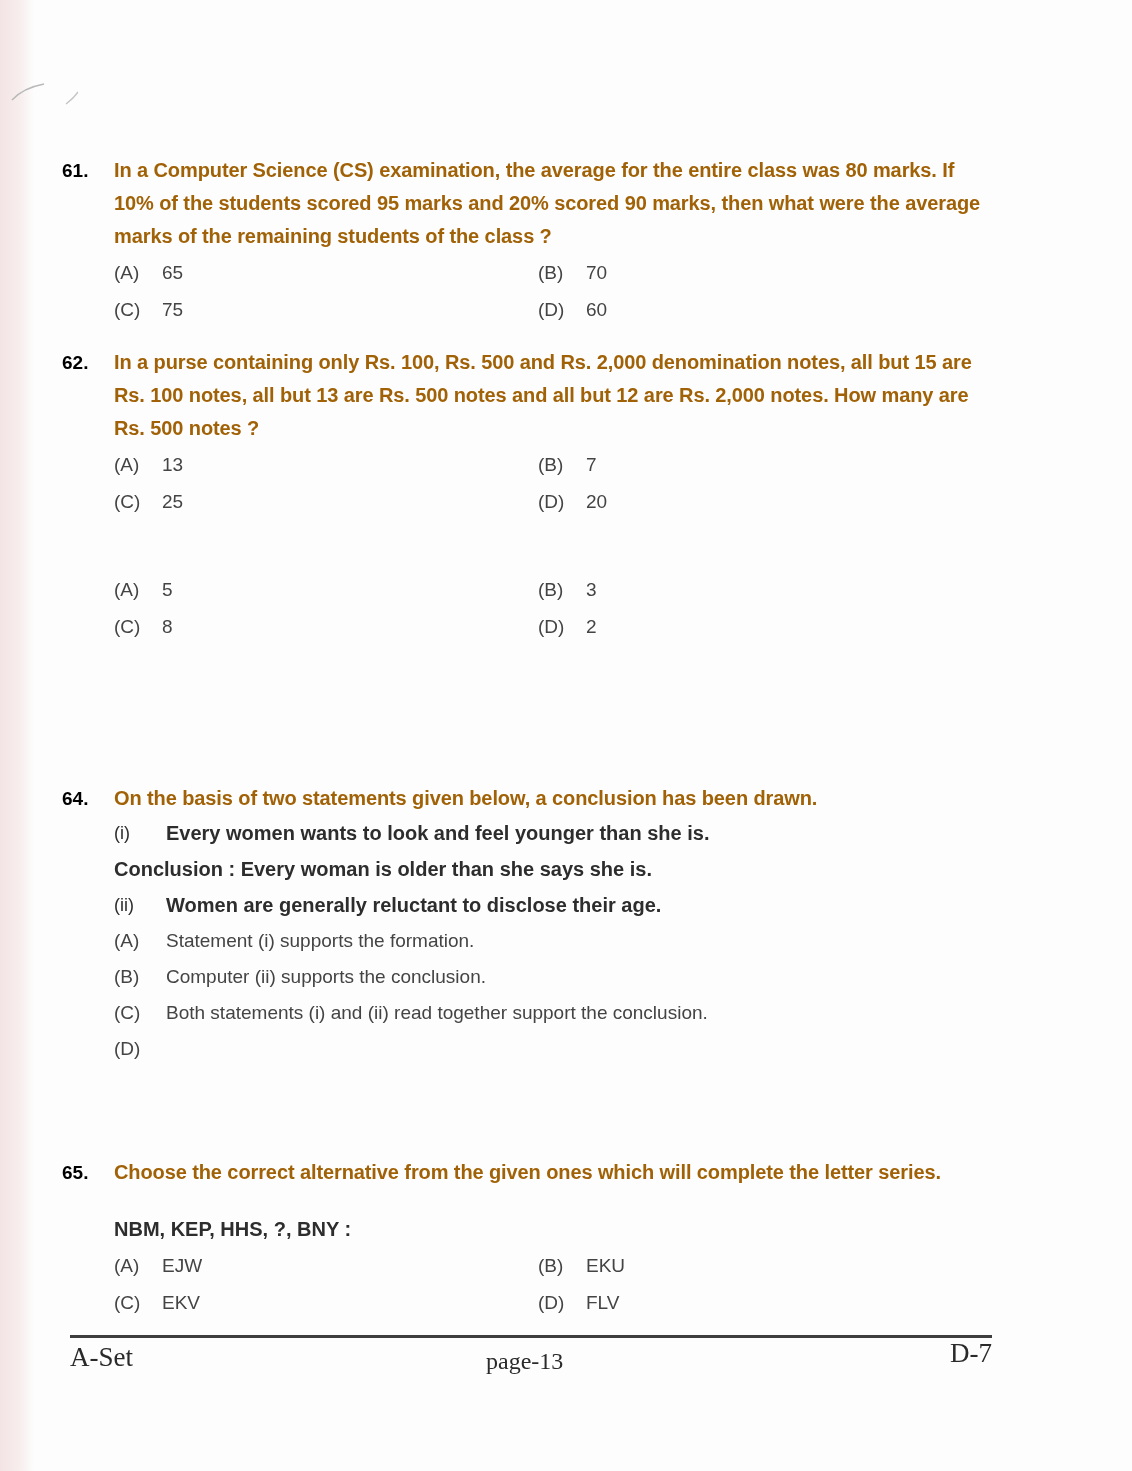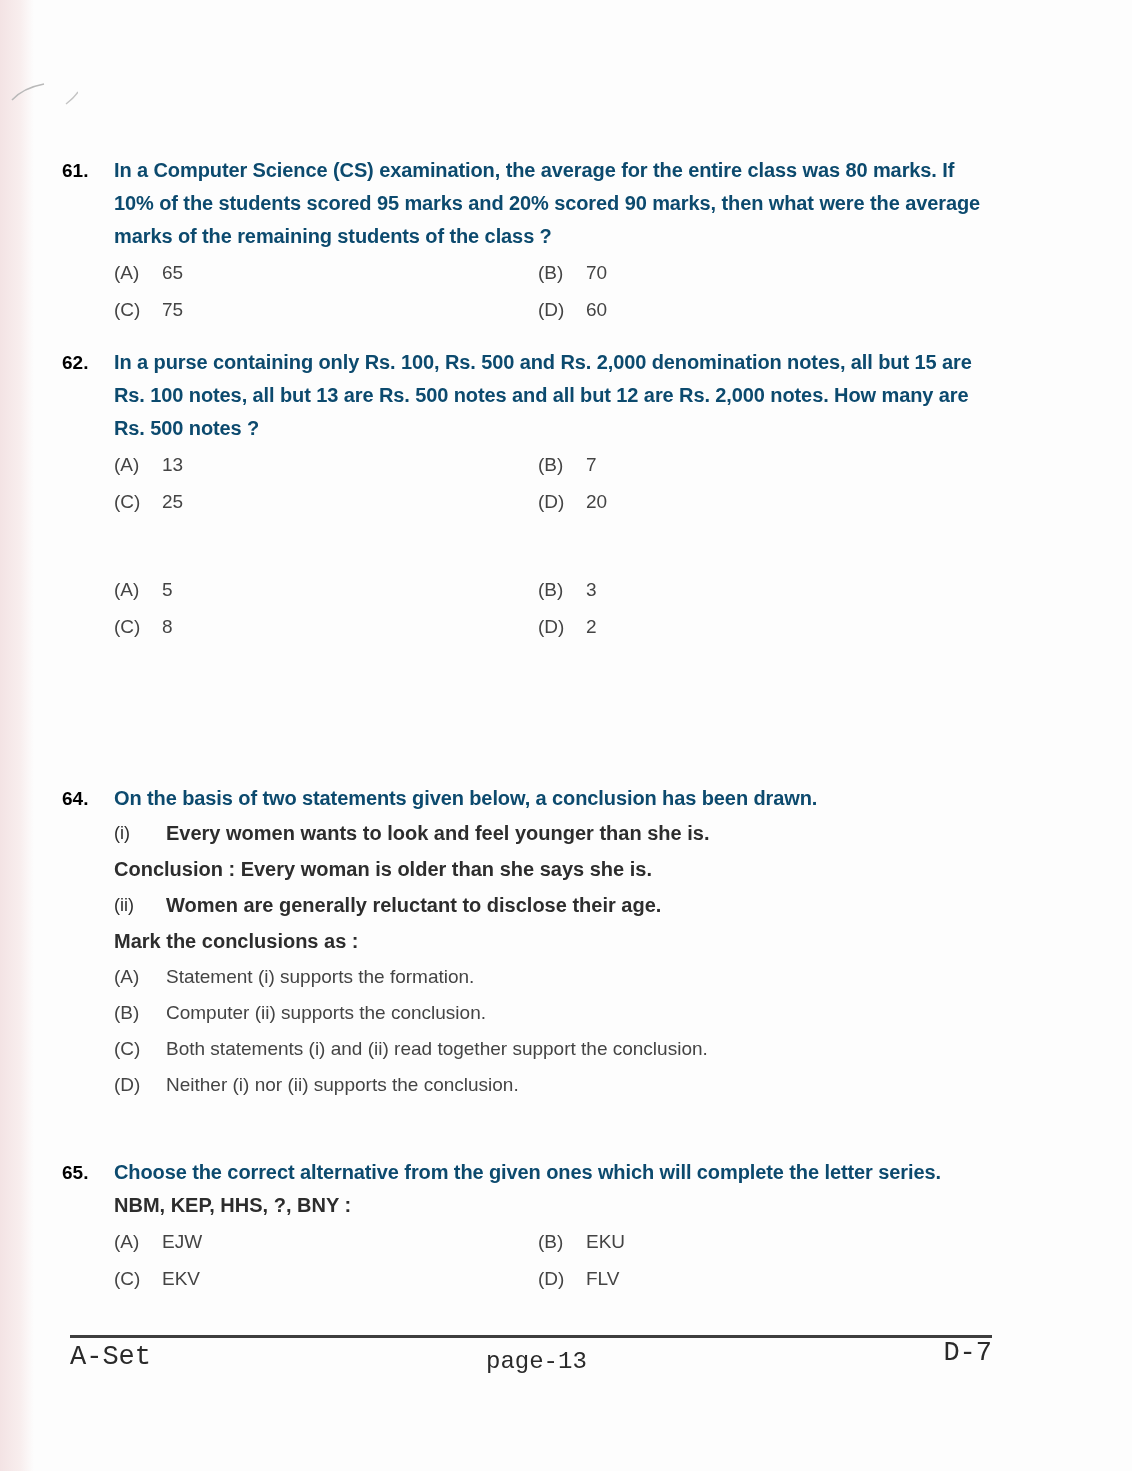--- a/index.html
+++ b/index.html
@@ -40,21 +40,21 @@
       font-weight: bold;
       font-size: 19px;
       line-height: 33px;
       color: #000000;
     }
     .q-text {
       flex: 1;
       font-weight: bold;
       font-size: 20px;
       line-height: 33px;
-      color: #0c4a6e;
+      color: #a16207;
       letter-spacing: -0.1px;
     }
     .options-grid {
       margin-left: 52px;
       display: grid;
       grid-template-columns: 424px 300px;
       row-gap: 4px;
       margin-top: 3px;
     }
     .opt {
@@ -97,21 +97,21 @@
       width: 922px;
       height: 3px;
       background: #3e3e3e;
     }
     .footer {
       position: absolute;
       left: 70px;
       top: 1342px;
       width: 922px;
       height: 40px;
-      font-family: Liberation Mono, monospace;
+      font-family: Liberation Serif, serif;
       color: #2a2a2a;
     }
     .footer-left {
       position: absolute;
       left: 0; top: 0;
       font-size: 27px;
     }
     .footer-center {
       position: absolute;
       left: 416px; top: 6px;
@@ -210,47 +210,45 @@
   </div>
   <div class="sub-line">
     <span class="roman">(i)</span>
     <span>Every women wants to look and feel younger than she is.</span>
   </div>
   <div class="sub-line">Conclusion : Every woman is older than she says she is.</div>
   <div class="sub-line">
     <span class="roman">(ii)</span>
     <span>Women are generally reluctant to disclose their age.</span>
   </div>
-  <div class="sub-line">Mark the conclusions as :</div>
   <div class="opt-list">
     <div class="opt">
         <span class="opt-label">(A)</span>
         <span>Statement (i) supports the formation.</span>
       </div>
     <div class="opt">
         <span class="opt-label">(B)</span>
         <span>Computer (ii) supports the conclusion.</span>
       </div>
     <div class="opt">
         <span class="opt-label">(C)</span>
         <span>Both statements (i) and (ii) read together support the conclusion.</span>
       </div>
     <div class="opt">
         <span class="opt-label">(D)</span>
-        <span>Neither (i) nor (ii) supports the conclusion.</span>
       </div>
   </div>
 </div>
 
 <div class="question" style="top:1156px;">
   <div class="q-head">
     <span class="q-num">65.</span>
     <span class="q-text">Choose the correct alternative from the given ones which will complete the letter series.</span>
   </div>
-  <div class="sub-line" style="line-height:33px;">NBM, KEP, HHS, ?, BNY :</div>
+  <div class="sub-line" style="line-height:33px;margin-top:24px;">NBM, KEP, HHS, ?, BNY :</div>
   <div class="options-grid">
     <div class="opt">
         <span class="opt-label">(A)</span>
         <span>EJW</span>
       </div>
     <div class="opt">
         <span class="opt-label">(B)</span>
         <span>EKU</span>
       </div>
     <div class="opt">

